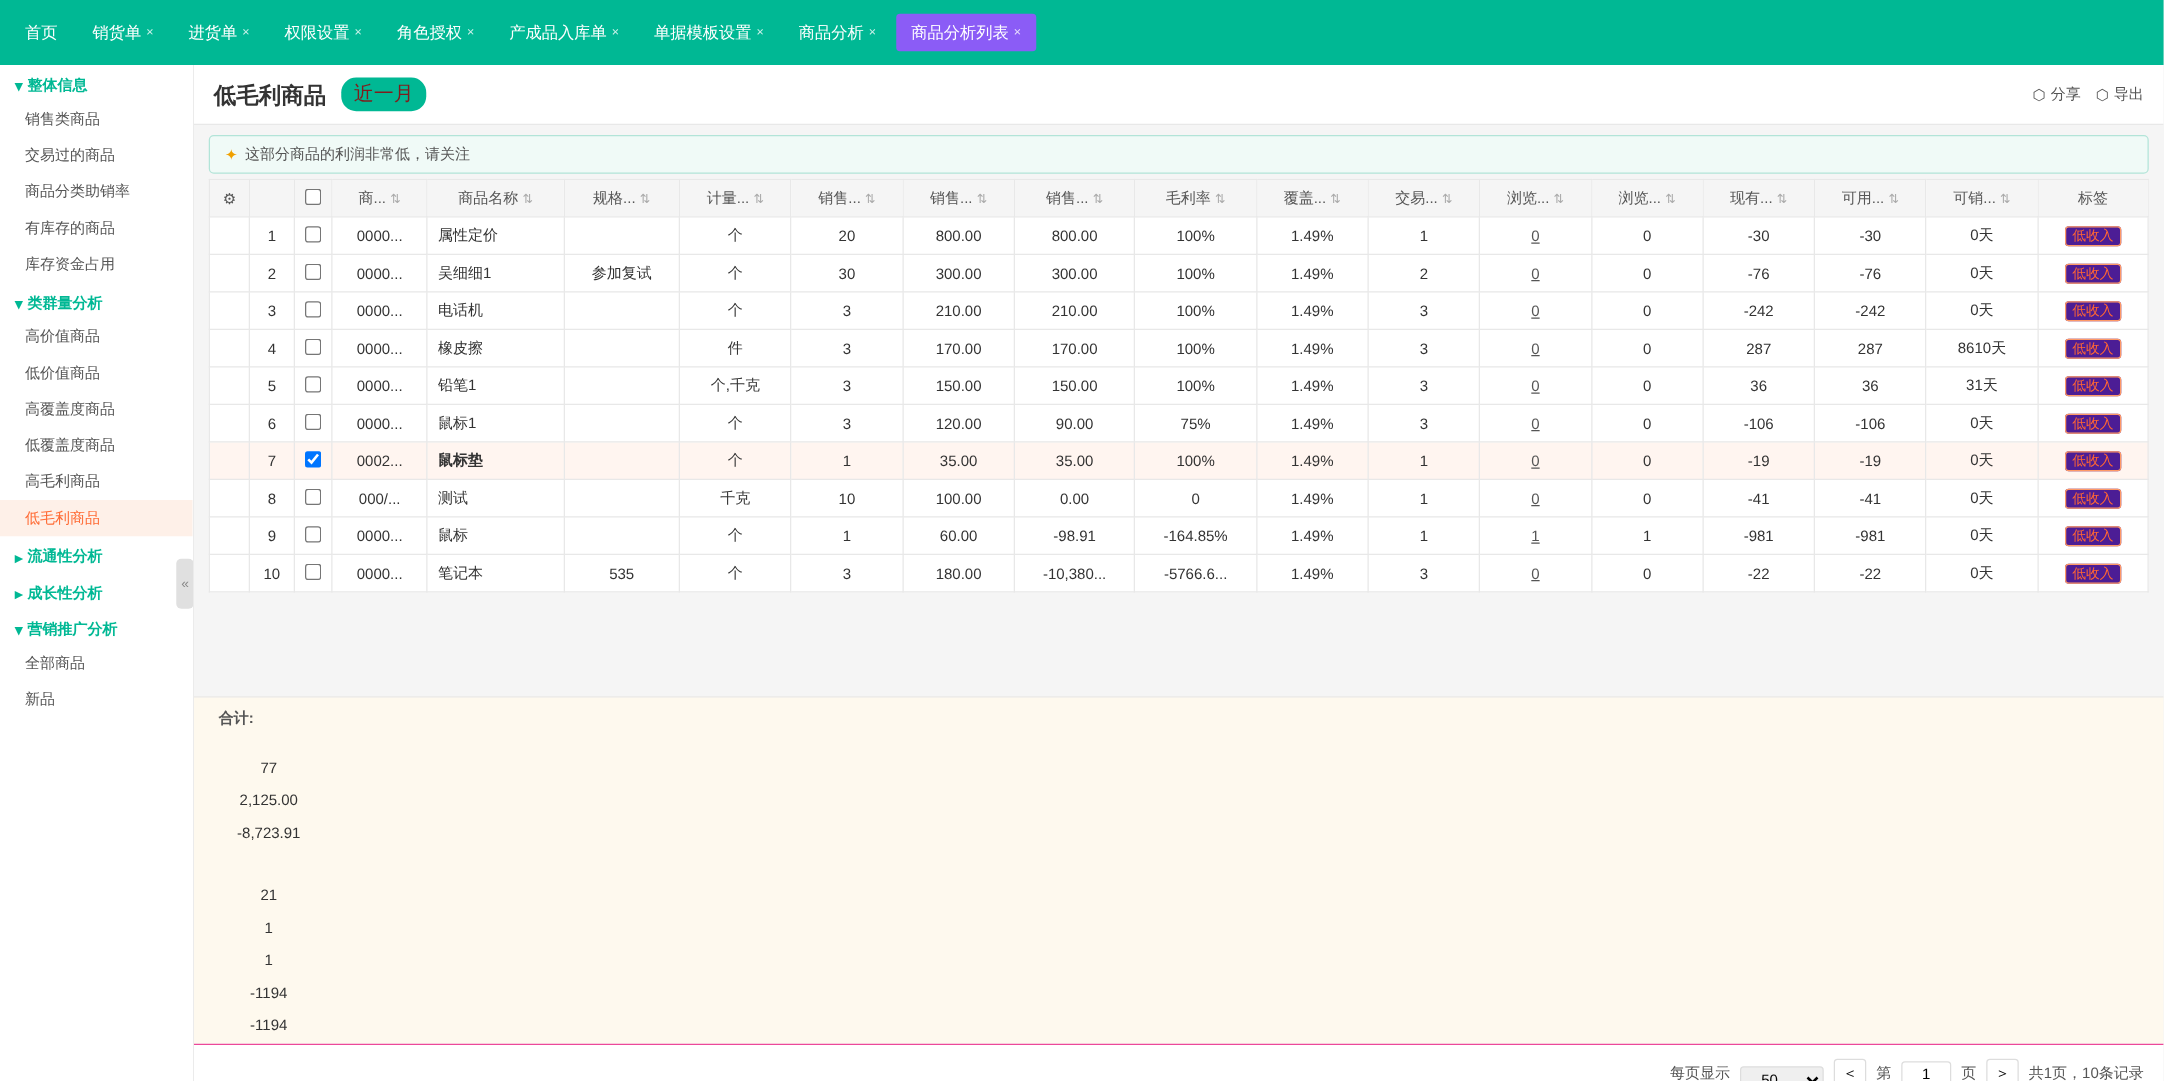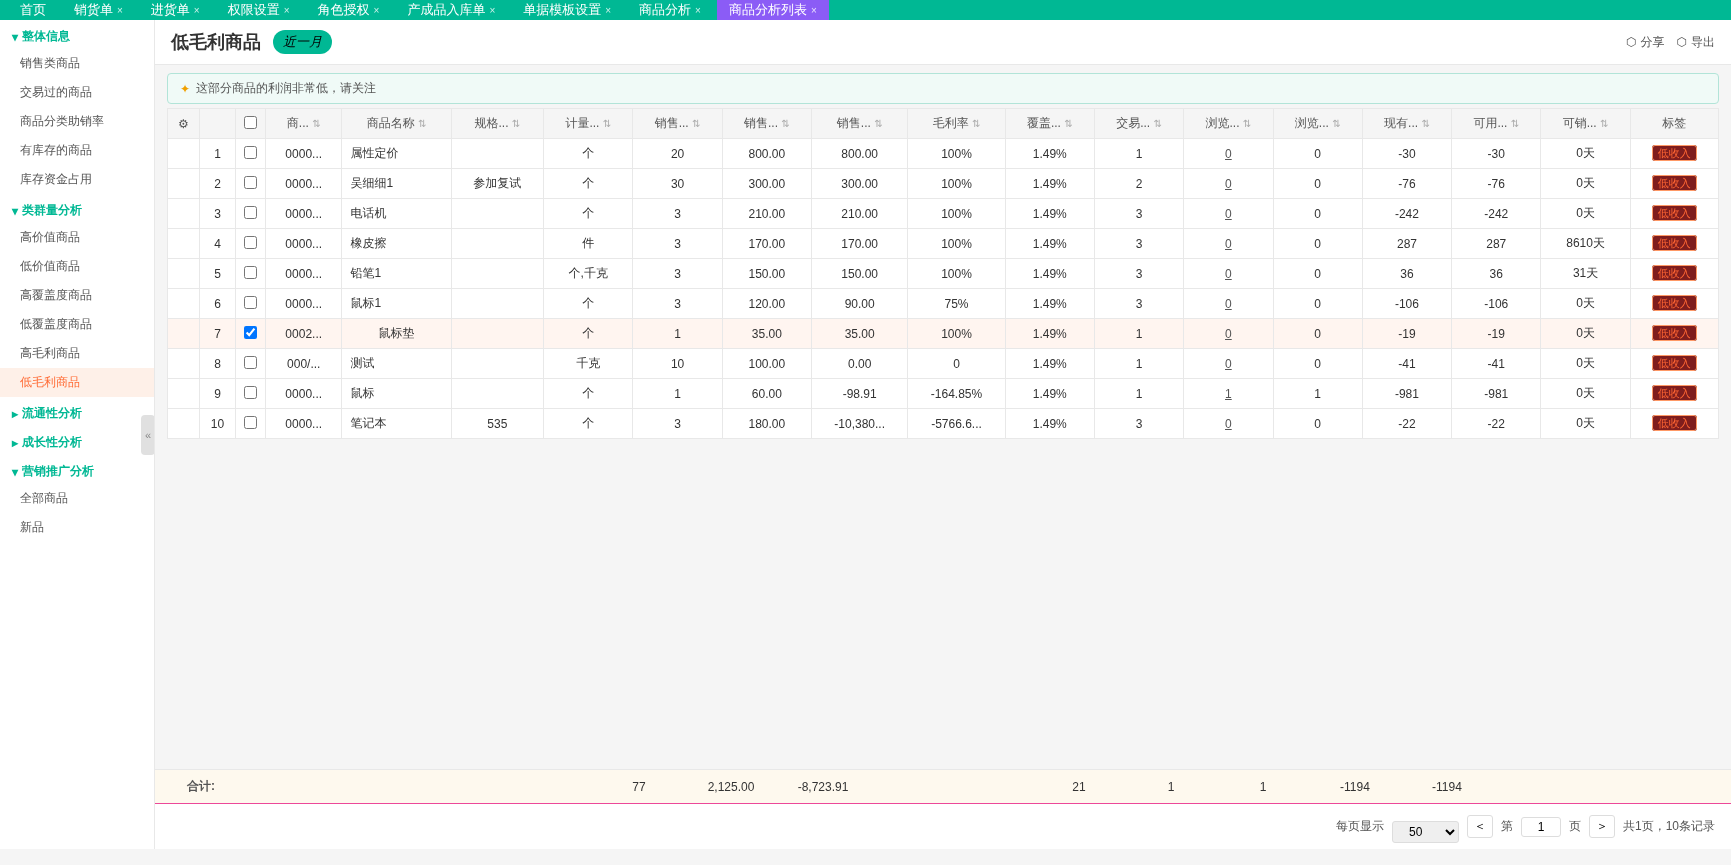--- a/index.html
+++ b/index.html
@@ -3,21 +3,21 @@
   <meta charset="utf-8">
   <style>
     * { box-sizing: border-box; margin: 0; padding: 0; }
     body { font-family: "Microsoft YaHei", Arial, sans-serif; font-size: 12px; background: #f5f5f5; color: #333; }
 
     
     .top-nav {
       background: #00b894;
       display: flex;
       align-items: center;
-      height: 20px;
+      height: 52px;
       padding: 0 8px;
       gap: 4px;
     }
     .nav-item {
       color: #fff;
       padding: 6px 12px;
       cursor: pointer;
       font-size: 13px;
       border-radius: 3px;
       white-space: nowrap;
@@ -65,27 +65,26 @@
       background: #fff;
       padding: 10px 16px;
       display: flex;
       align-items: center;
       gap: 12px;
       border-bottom: 1px solid #e8e8e8;
     }
     .page-title { font-size: 18px; font-weight: bold; color: #333; }
     .period-btn {
       background: #00b894;
-      color: #000000;
+      color: #7f1d1d;
       border: none;
       padding: 3px 10px;
       border-radius: 12px;
       cursor: pointer;
-      font-size: 13px;
-      font-style: italic;
+      font-size: 16px;
     }
     .search-box {
       display: flex;
       align-items: center;
       border: 1px solid #ddd;
       border-radius: 4px;
       padding: 3px 8px;
       flex: 1;
       max-width: 300px;
     }
@@ -154,39 +153,40 @@
       color: #333;
       white-space: nowrap;
     }
     .data-table tr.highlighted td { background: #fff5f0; }
     .data-table tr.selected td { background: #fff5f0; }
 
     .col-icon { width: 32px; }
     .col-seq { width: 36px; }
     .col-check { width: 28px; }
     .tag-badge {
-      background: #7f1d1d;
+      background: #4c1d95;
       border: 1px solid #ff9966;
       color: #ff6633;
       padding: 1px 5px;
       border-radius: 3px;
       font-size: 11px;
     }
     .text-red { color: #ff4444; }
     .text-link { color: #555; text-decoration: underline; cursor: pointer; }
     .sort-icon { color: #aaa; font-size: 10px; }
 
     
     .table-footer {
       background: #fef9ee;
       border-top: 1px solid #e8e8e8;
-      padding: 8px 32px;
-      display: flex;
-      align-items: center;
+      padding: 8px 20px;
+      display: flex;
+      align-items: flex-start;
       gap: 12px;
+      flex-direction: column;
     }
     .footer-label { font-weight: bold; color: #555; }
     .footer-cell { display: inline-block; min-width: 80px; text-align: center; color: #333; }
 
     
     .pagination-bar {
       background: #fff;
       border-top: 1px solid #ec4899;
       padding: 6px 16px;
       display: flex;
@@ -480,21 +480,21 @@
       <td>-106</td>
       <td>-106</td>
       <td class="text-red">0天</td>
       <td><span class="tag-badge">低收入</span></td>
     </tr>
             <tr class="highlighted selected">
       <td></td>
       <td>7</td>
       <td><input type="checkbox" checked="" style=""></td>
       <td>0002...</td>
-      <td style="text-align:center;">鼠标垫</td>
+      <td style="text-align:left;font-weight:bold;">鼠标垫</td>
       <td></td>
       <td>个</td>
       <td>1</td>
       <td>35.00</td>
       <td>35.00</td>
       <td>100%</td>
       <td>1.49%</td>
       <td>1</td>
       <td><span class="text-link">0</span></td>
       <td>0</td>

